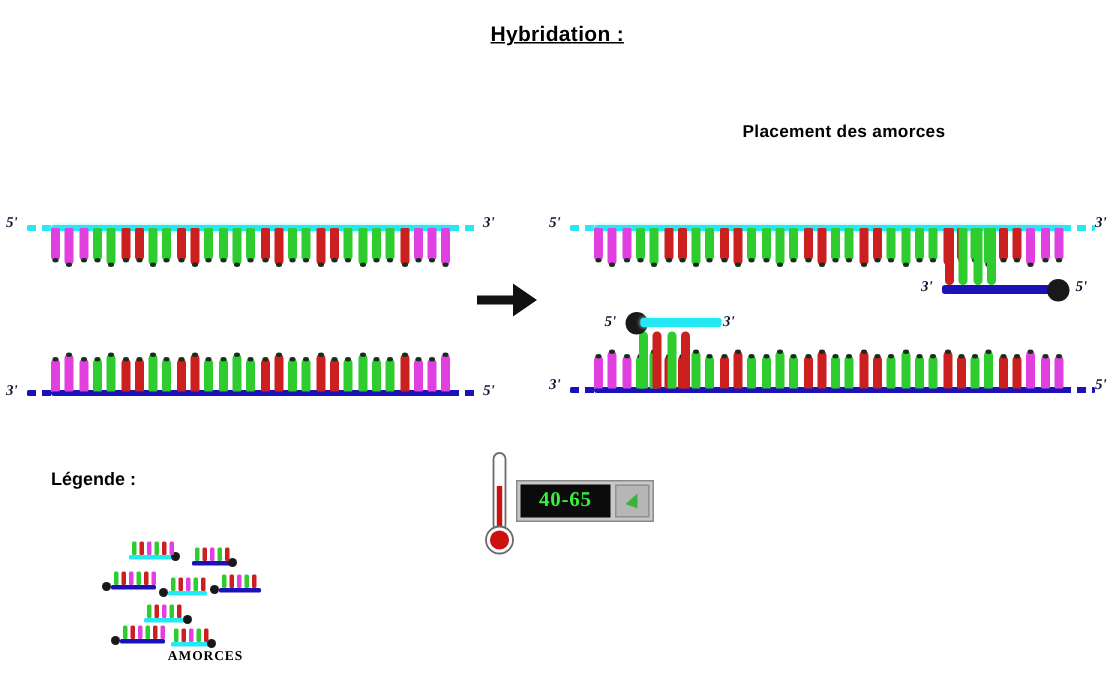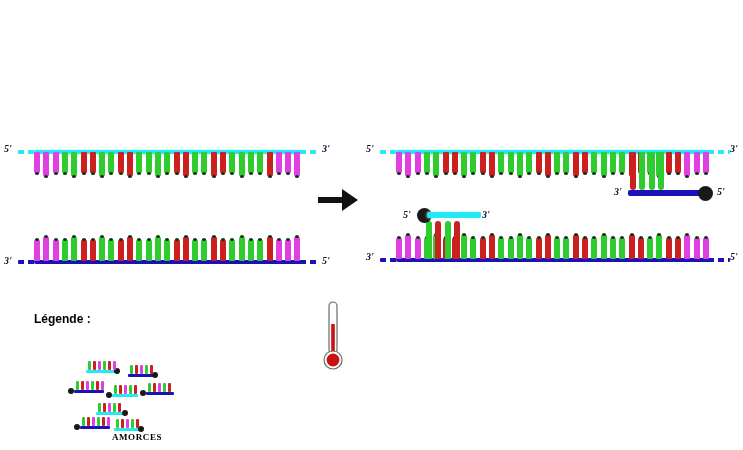--- a/index.html
+++ b/index.html
@@ -217,20 +217,22 @@
     width: 3px;
     height: 9px;
     border-radius: 1px;
   }
 </style>
 </head>
 <body>
 
 <div class="canvas">
 
+  <div class="main-title">Hybridation :</div>
+  <div class="panel-title right">Placement des amorces</div>
 
   <div class="end-label" style="left:4px; top:143px;">5'</div>
   <div class="end-label" style="left:322px; top:143px;">3'</div>
   <div class="strand" style="left:18px; top:148px; width:300px; height:40px;">
     <div class="backbone-dash cyan" style="left:0px; top:2px; width:18px;"></div>
     <div class="backbone cyan" style="left:16px; top:2px; width:268px;"></div>
     <div class="backbone-dash cyan" style="left:282px; top:2px; width:20px;"></div>
     <div class="bases" id="lts-bases">
         <div class="base down" style="left: 16px; height: 22px; background: rgb(224, 64, 224); top: 4px;">
           <span class="notch"></span>
@@ -673,20 +675,30 @@
 
   <div class="thermo">
     <svg width="22" height="72" viewBox="0 0 22 72">
       <rect x="7" y="2" width="8" height="52" rx="4" fill="#fdfdfd" stroke="#6a6a6a" stroke-width="1.2"></rect>
       <rect x="9.2" y="24" width="3.6" height="30" fill="#cc1111"></rect>
       <circle cx="11" cy="60" r="9" fill="#fdfdfd" stroke="#6a6a6a" stroke-width="1.2"></circle>
       <circle cx="11" cy="60" r="6.4" fill="#cc1111"></circle>
     </svg>
   </div>
 
+  <div class="readout">
+    <div class="readout-screen">
+      <span class="readout-value">40-65</span>
+    </div>
+    <div class="readout-btn">
+      <svg width="12" height="12" viewBox="0 0 12 12">
+        <path d="M10,1 L10,11 L2,8 Z" fill="#3bb33b"></path>
+      </svg>
+    </div>
+  </div>
 
   <div class="legend-title">Légende :</div>
   <div class="legend-cluster" id="legend-cluster">
       <div class="mini-primer" style="left: 20px; top: 2px; width: 38px; height: 14px;">
         <div class="mini-bar cyan" style="left: 0px; top: 10px; width: 30px;"></div>
         <div class="mini-dot" style="left: 28px; top: 8px;"></div>
         <div class="mini-base" style="left: 2px; top: 1px; background: rgb(46, 204, 46);"></div>
         <div class="mini-base" style="left: 7px; top: 1px; background: rgb(204, 31, 31);"></div>
         <div class="mini-base" style="left: 12px; top: 1px; background: rgb(224, 64, 224);"></div>
         <div class="mini-base" style="left: 17px; top: 1px; background: rgb(46, 204, 46);"></div>

